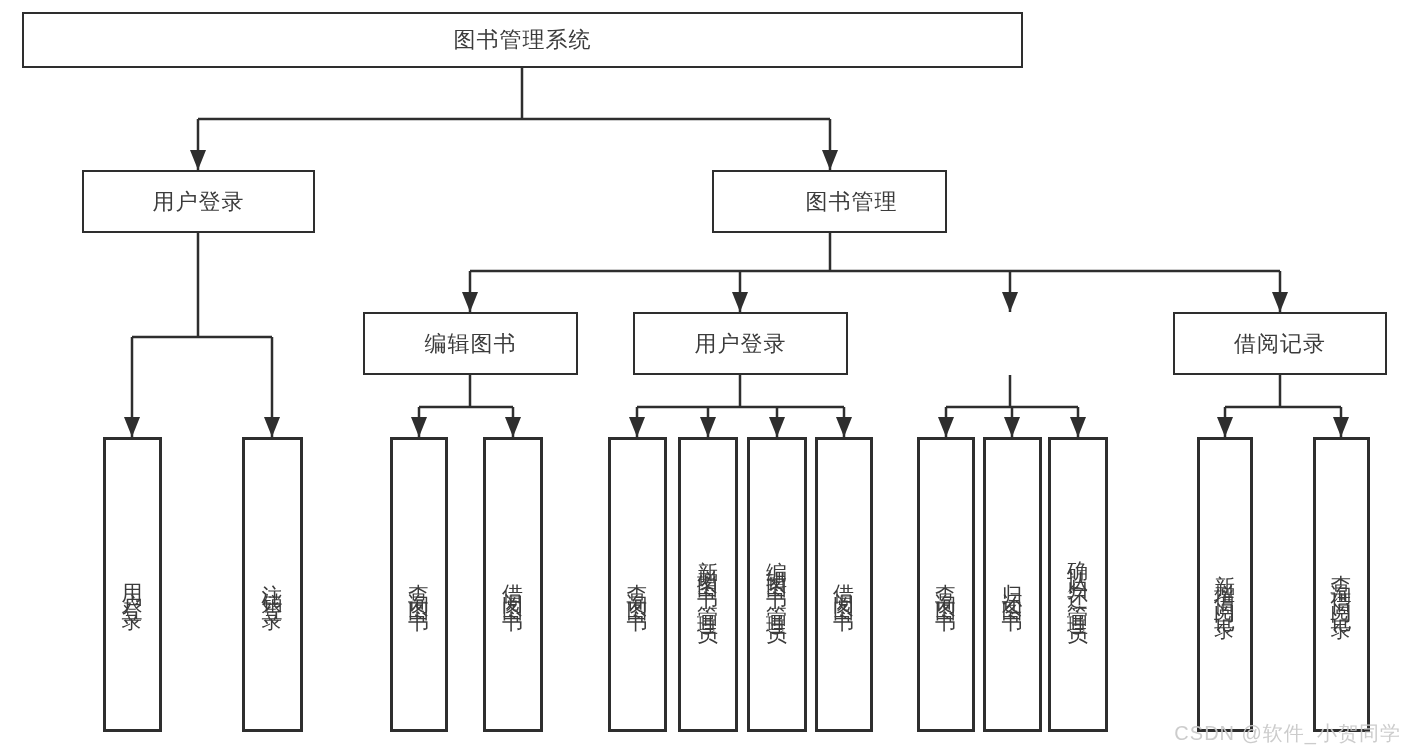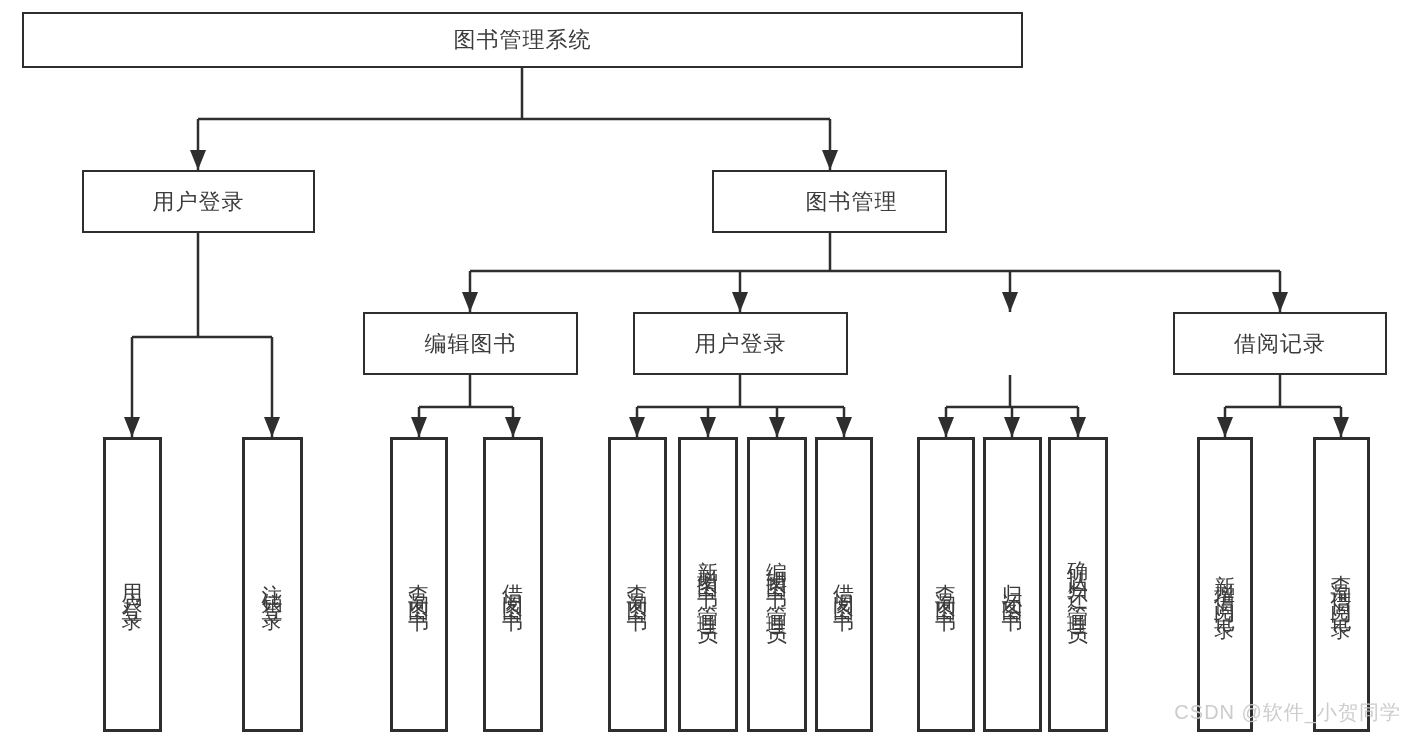--- a/index.html
+++ b/index.html
@@ -68,21 +68,21 @@
   .l22 { left: 747px;  width: 60px; }
   .l23 { left: 815px;  width: 58px; }
   .l30 { left: 917px;  width: 58px; }
   .l31 { left: 983px;  width: 59px; }
   .l32 { left: 1048px; width: 60px; }
   .l40 { left: 1197px; width: 56px; }
   .l41 { left: 1313px; width: 57px; }
   #watermark {
     position: absolute;
     right: 4px;
-    bottom: 21px;
+    bottom: 0;
     z-index: 5;
     font-size: 20px;
     color: rgba(201, 201, 201, 0.95);
     letter-spacing: 1px;
     white-space: nowrap;
     margin-left: 16px;
   }
 </style>
 </head>
 <body>

